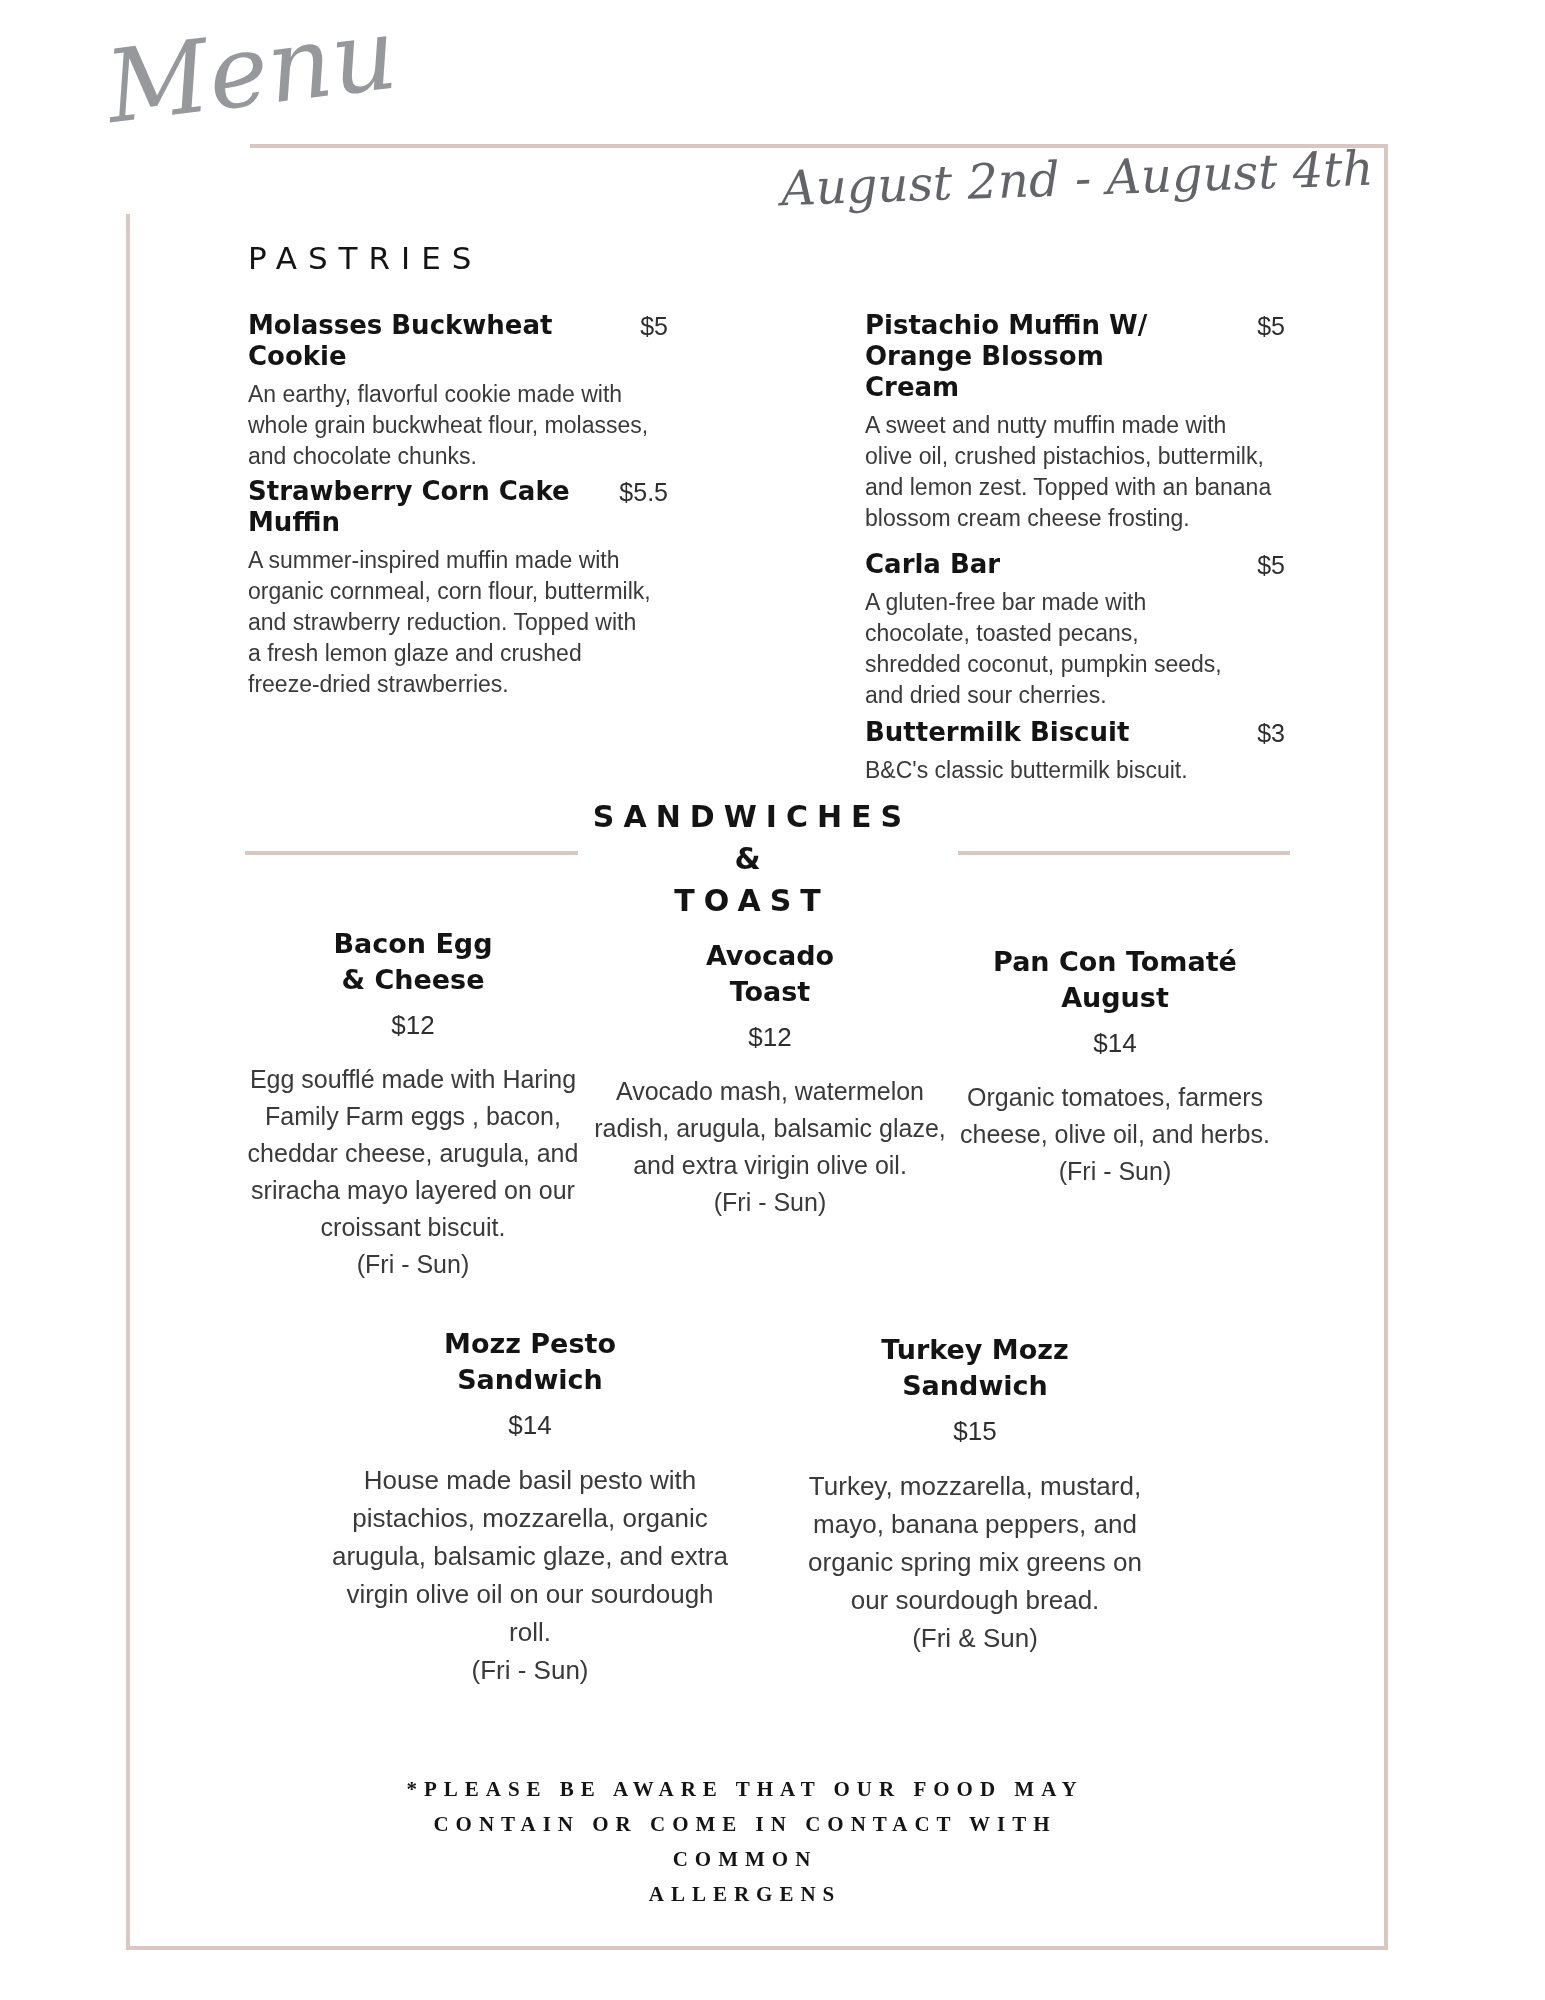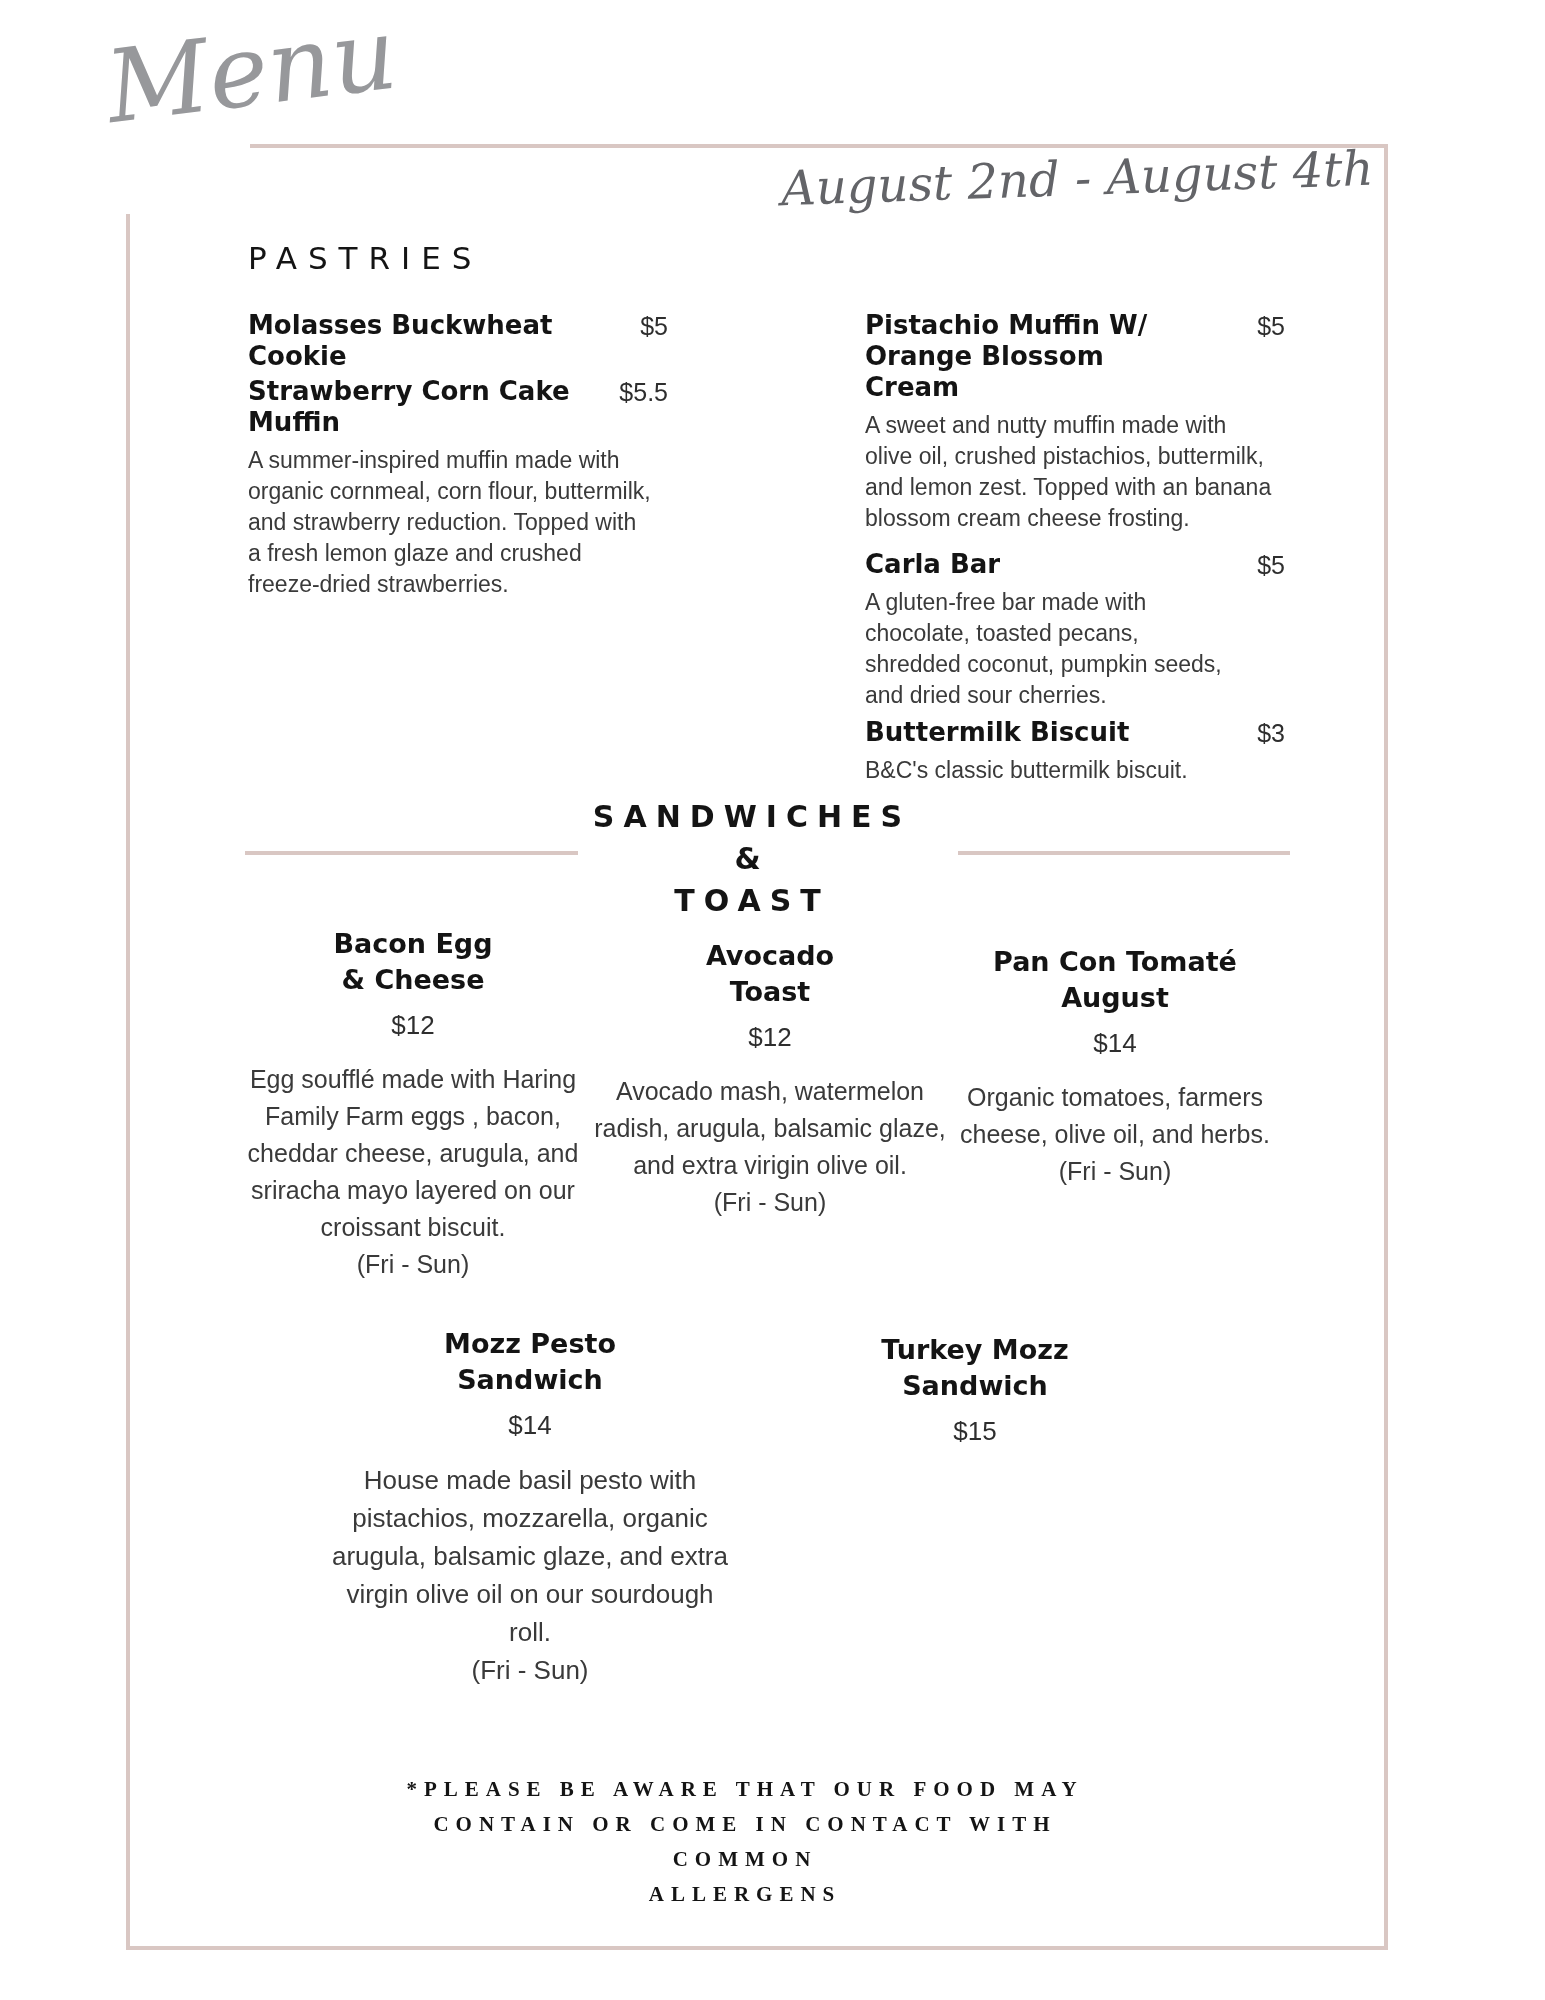--- a/index.html
+++ b/index.html
@@ -85,20 +85,23 @@
 
   <div class="pastries-heading">PASTRIES</div>
 
   <div class="pastry-col pastry-col-left">
     <div class="p-item">
       <div class="p-head">
         <div class="p-name">Molasses Buckwheat
 Cookie</div>
         <div class="p-price">$5</div>
       </div>
+      <div class="p-desc">An earthy, flavorful cookie made with
+whole grain buckwheat flour, molasses,
+and chocolate chunks.</div>
     </div>
     <div class="p-item gap-lg">
       <div class="p-head">
         <div class="p-name">Strawberry Corn Cake
 Muffin</div>
         <div class="p-price">$5.5</div>
       </div>
       <div class="p-desc">A summer-inspired muffin made with
 organic cornmeal, corn flour, buttermilk,
 and strawberry reduction. Topped with
@@ -184,19 +187,24 @@
 arugula, balsamic glaze, and extra
 virgin olive oil on our sourdough
 roll.
 (Fri - Sun)</div>
   </div>
 
   <div class="s-item s-item-e">
     <div class="s-name">Turkey Mozz
 Sandwich</div>
     <div class="s-price">$15</div>
+    <div class="s-desc lg">Turkey, mozzarella, mustard,
+mayo, banana peppers, and
+organic spring mix greens on
+our sourdough bread.
+(Fri &amp; Sun)</div>
   </div>
 
   <div class="footer-note">*PLEASE BE AWARE THAT OUR FOOD MAY
 CONTAIN OR COME IN CONTACT WITH COMMON
 ALLERGENS</div>
 
 </div>
 
 </body></html>

